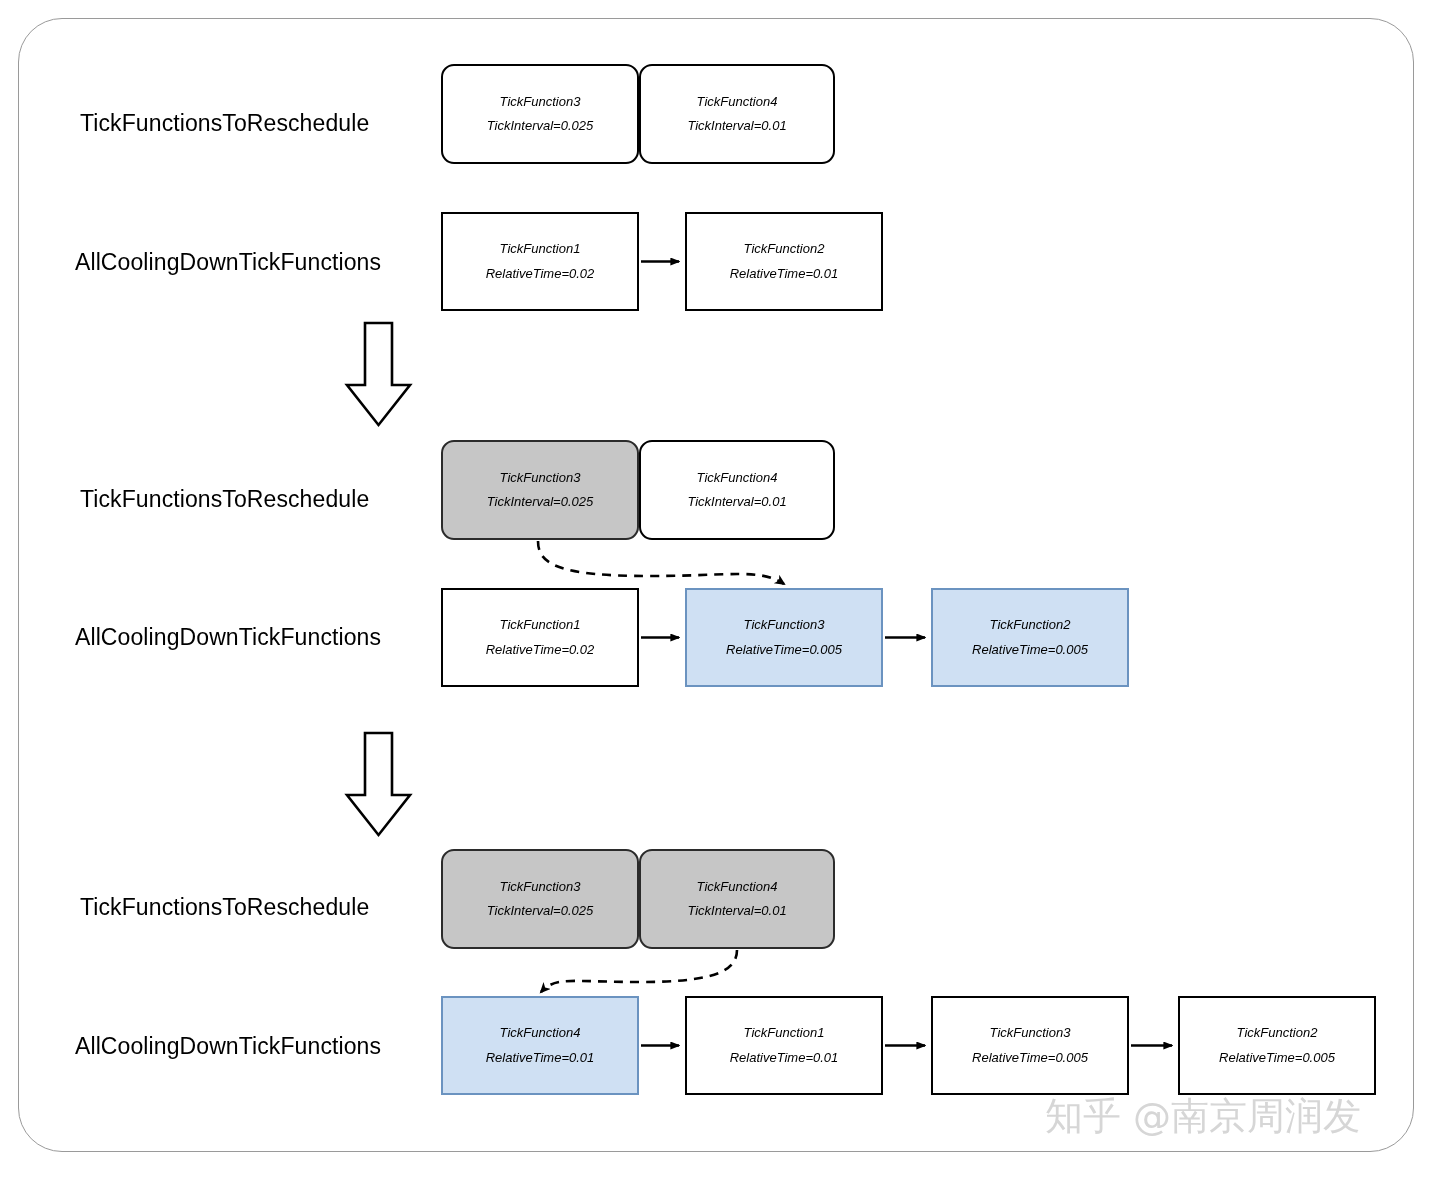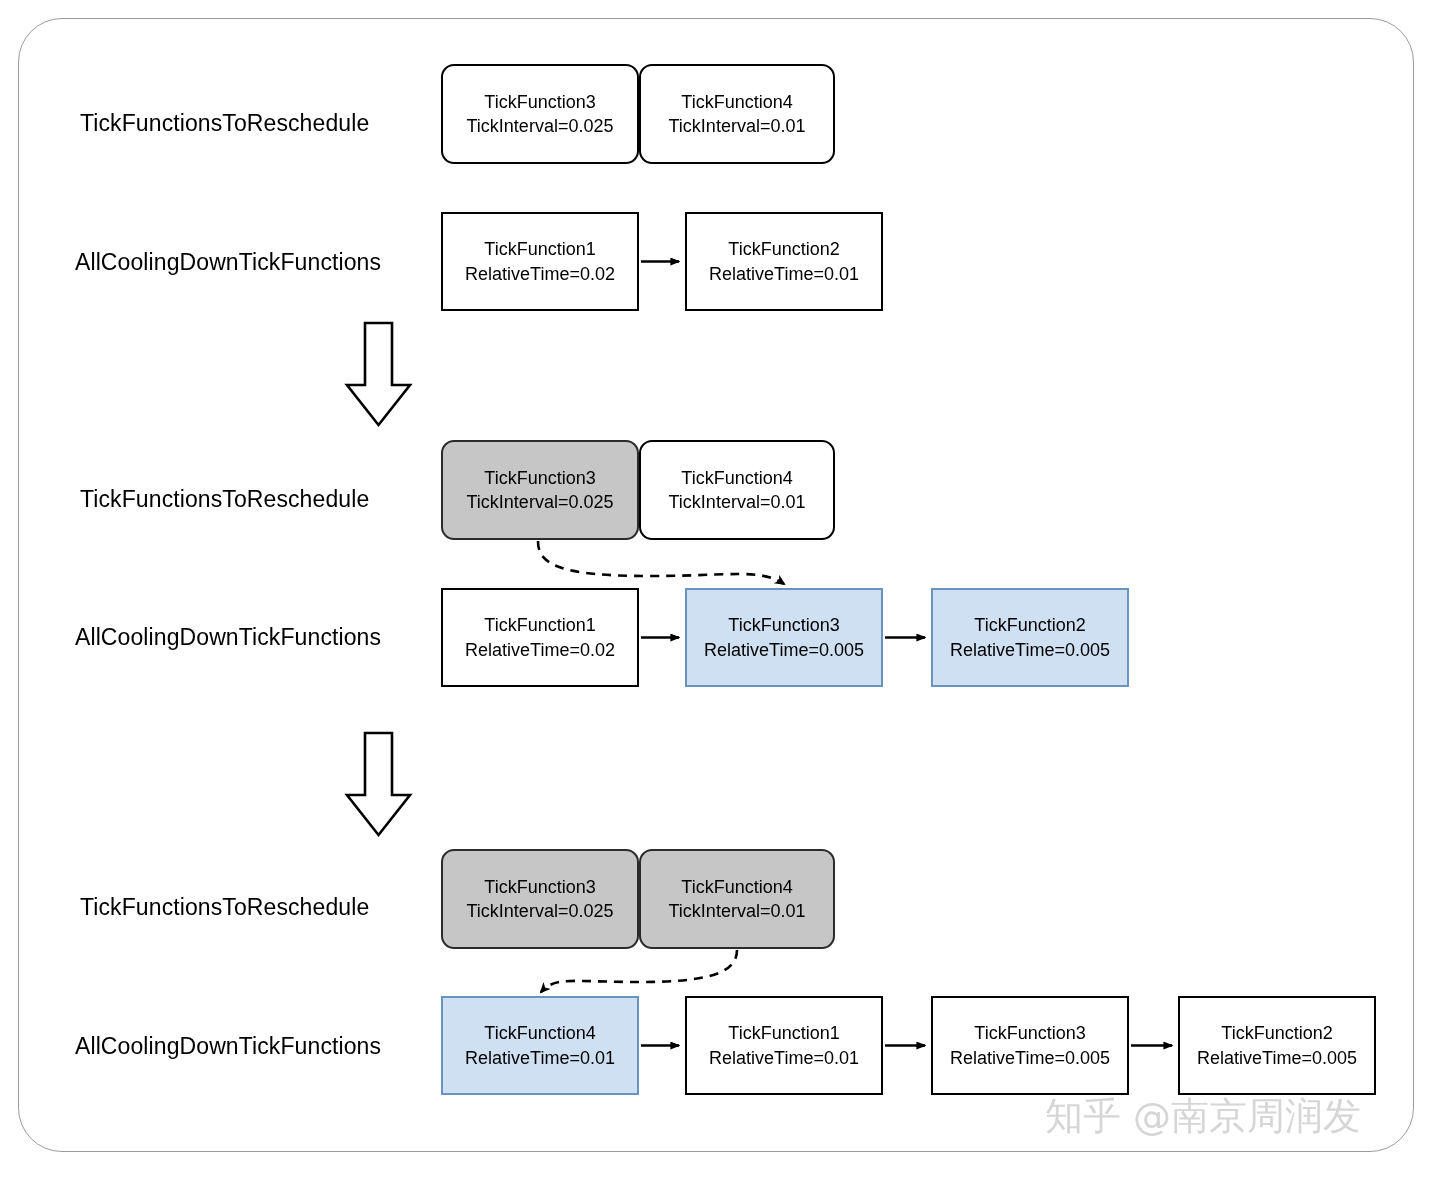--- a/index.html
+++ b/index.html
@@ -14,21 +14,21 @@
     background:#ffffff;
   }
   .row-label{
     position:absolute;font-size:23px;line-height:22px;white-space:nowrap;
     color:#000;letter-spacing:.1px;
   }
   .node{
     position:absolute;box-sizing:border-box;border:2.2px solid #000000;
     background:#ffffff;display:flex;flex-direction:column;
     align-items:center;justify-content:center;text-align:center;
-    font-size:18px;line-height:24.5px;color:#000;
+    font-size:13px;line-height:24.5px;color:#000;font-style:italic;
   }
   .node .l1,.node .l2{display:block;white-space:nowrap;}
   .node.rounded{border-radius:13px;}
   .node.gray{background:#c6c6c6;border-color:#2b2b2b;}
   .node.blue{background:#cfe0f3;border-color:#6b93c0;border-width:2px;}
   .svg-layer{position:absolute;left:0;top:0;width:1440px;height:1178px;pointer-events:none;}
   .watermark{
     position:absolute;left:1045px;top:1095px;font-size:38px;line-height:42px;
     color:#d6d6d6;white-space:nowrap;
     font-family:"DejaVu Sans","Liberation Sans",sans-serif;

